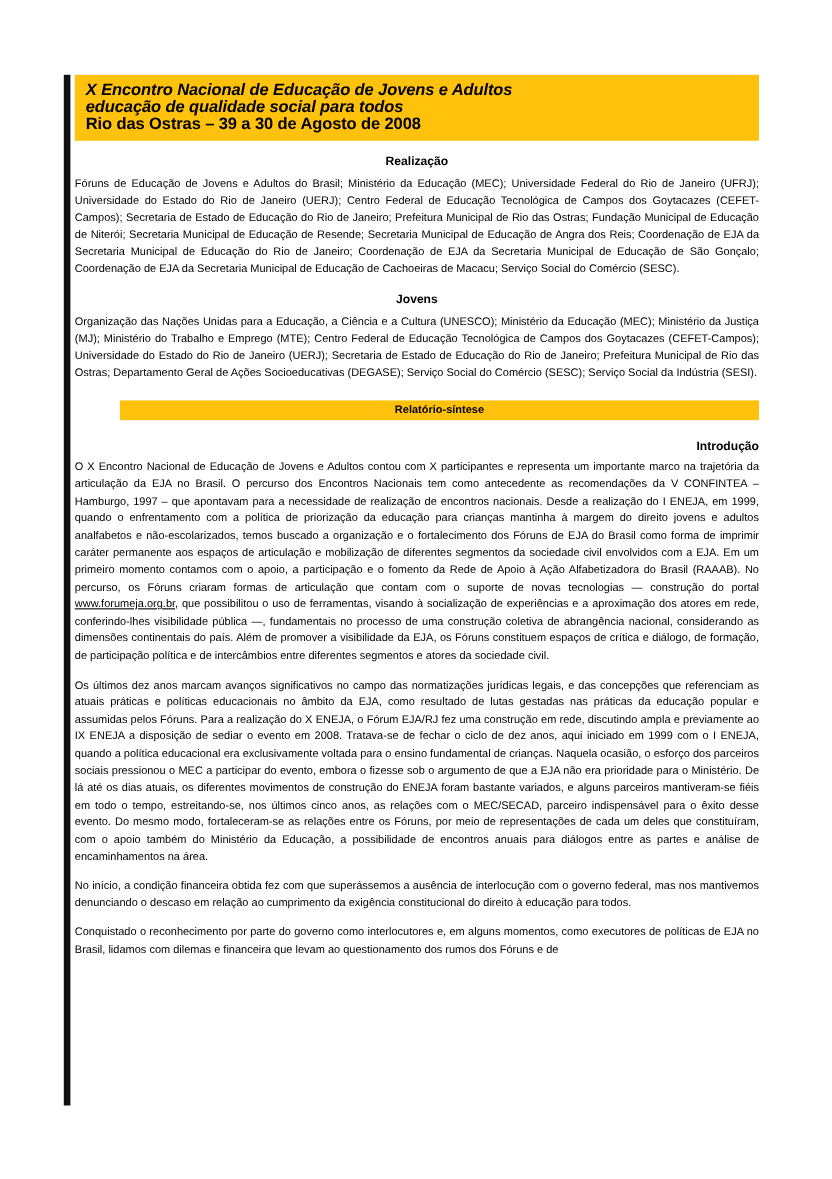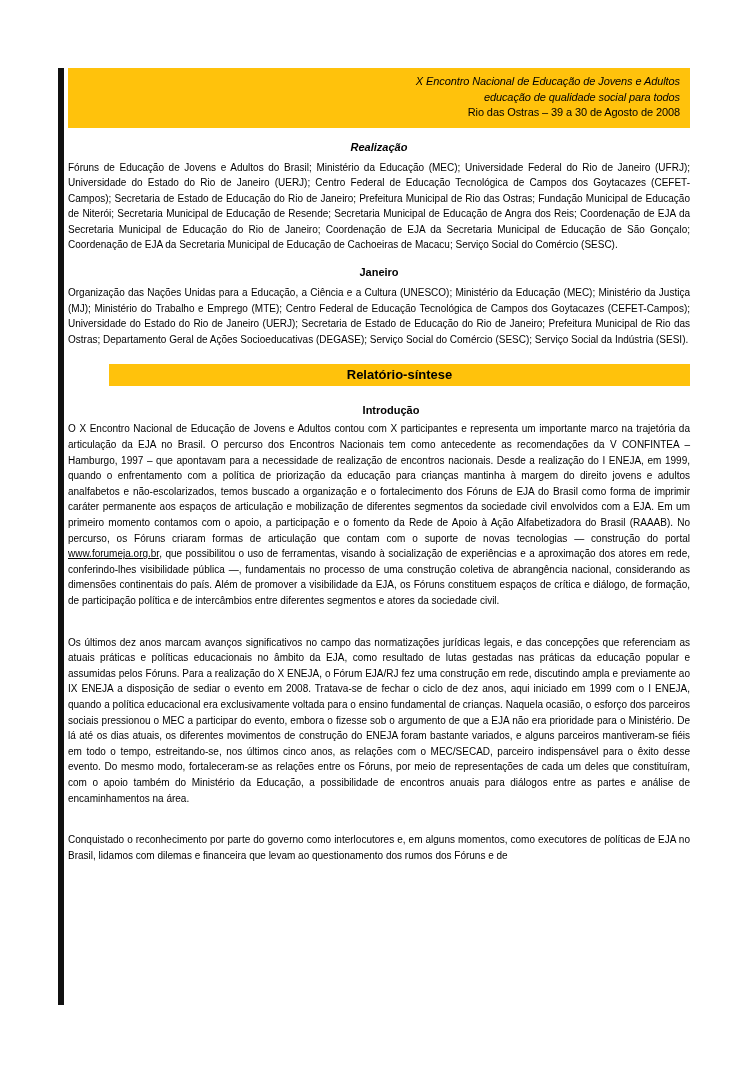--- a/index.html
+++ b/index.html
@@ -39,67 +39,67 @@
     position: absolute;
     left: 68px;
     top: 68px;
     width: 622px;
   }
 
   
   .title-block {
     background: #ffc20c;
     padding: 6px 10px 7px 10px;
-    text-align: right;
-    font-weight: normal;
-    font-size: 11px;
+    text-align: left;
+    font-weight: bold;
+    font-size: 15px;
     line-height: 15.5px;
     letter-spacing: -0.1px;
   }
   .title-block .italic { font-style: italic; }
 
   
   .sec-head {
     text-align: center;
     font-weight: bold;
     font-size: 11px;
     margin: 13px 0 7px 0;
   }
-  .sec-head.italic { font-style: italic; }
+  .sec-head.italic { }
 
   
   .body-par {
     text-align: justify;
     font-size: 10px;
     line-height: 15.6px;
     margin: 0 0 2px 0;
     hyphens: none;
   }
 
   
   .banner {
     background: #ffc20c;
     text-align: center;
     font-weight: bold;
-    font-size: 13px;
+    font-size: 10px;
     padding: 3px 0 4px 0;
     margin-top: 17px;
     margin-left: 41px;
   }
 
   
   .sub-head {
     font-weight: bold;
     font-size: 11px;
     margin: 18px 0 5px 0;
-    text-align: center;
+    text-align: right;
     padding-left: 24px;
   }
 
-  .par-gap { margin-top: 26px; }
+  .par-gap { margin-top: 11px; }
 
   a.inline-link {
     color: #000000;
     text-decoration: underline;
   }
 </style>
 </head>
 <body>
 
 <div id="page">
@@ -110,28 +110,29 @@
 
     <div class="title-block">
       <div class="italic">X Encontro Nacional de Educação de Jovens e Adultos</div>
       <div class="italic">educação de qualidade social para todos</div>
       <div>Rio das Ostras – 39 a 30 de Agosto de 2008</div>
     </div>
 
     <div class="sec-head italic">Realização</div>
     <p class="body-par">Fóruns de Educação de Jovens e Adultos do Brasil; Ministério da Educação (MEC); Universidade Federal do Rio de Janeiro (UFRJ); Universidade do Estado do Rio de Janeiro (UERJ); Centro Federal de Educação Tecnológica de Campos dos Goytacazes (CEFET-Campos); Secretaria de Estado de Educação do Rio de Janeiro; Prefeitura Municipal de Rio das Ostras; Fundação Municipal de Educação de Niterói; Secretaria Municipal de Educação de Resende; Secretaria Municipal de Educação de Angra dos Reis; Coordenação de EJA da Secretaria Municipal de Educação do Rio de Janeiro; Coordenação de EJA da Secretaria Municipal de Educação de São Gonçalo; Coordenação de EJA da Secretaria Municipal de Educação de Cachoeiras de Macacu; Serviço Social do Comércio (SESC).</p>
 
-    <div class="sec-head">Janeiro</div>
+    <div class="sec-head">Jovens</div>
     <p class="body-par">Organização das Nações Unidas para a Educação, a Ciência e a Cultura (UNESCO); Ministério da Educação (MEC); Ministério da Justiça (MJ); Ministério do Trabalho e Emprego (MTE); Centro Federal de Educação Tecnológica de Campos dos Goytacazes (CEFET-Campos); Universidade do Estado do Rio de Janeiro (UERJ); Secretaria de Estado de Educação do Rio de Janeiro; Prefeitura Municipal de Rio das Ostras; Departamento Geral de Ações Socioeducativas (DEGASE); Serviço Social do Comércio (SESC); Serviço Social da Indústria (SESI).</p>
 
     <div class="banner">Relatório-síntese</div>
 
     <div class="sub-head">Introdução</div>
 
     <p class="body-par"><span>O X Encontro Nacional de Educação de Jovens e Adultos contou com X participantes e representa um importante marco na trajetória da articulação da EJA no Brasil. O percurso dos Encontros Nacionais tem como antecedente as recomendações da V CONFINTEA – Hamburgo, 1997 – que apontavam para a necessidade de realização de encontros nacionais. Desde a realização do I ENEJA, em 1999, quando o enfrentamento com a política de priorização da educação para crianças mantinha à margem do direito jovens e adultos analfabetos e não-escolarizados, temos buscado a organização e o fortalecimento dos Fóruns de EJA do Brasil como forma de imprimir caráter permanente aos espaços de articulação e mobilização de diferentes segmentos da sociedade civil envolvidos com a EJA. Em um primeiro momento contamos com o apoio, a participação e o fomento da Rede de Apoio à Ação Alfabetizadora do Brasil (RAAAB). No percurso, os Fóruns criaram formas de articulação que contam com o suporte de novas tecnologias — construção do portal </span><a class="inline-link" href="#">www.forumeja.org.br</a><span>, que possibilitou o uso de ferramentas, visando à socialização de experiências e a aproximação dos atores em rede, conferindo-lhes visibilidade pública —, fundamentais no processo de uma construção coletiva de abrangência nacional, considerando as dimensões continentais do país. Além de promover a visibilidade da EJA, os Fóruns constituem espaços de crítica e diálogo, de formação, de participação política e de intercâmbios entre diferentes segmentos e atores da sociedade civil.</span></p>
 
     <p class="body-par par-gap">Os últimos dez anos marcam avanços significativos no campo das normatizações jurídicas legais, e das concepções que referenciam as atuais práticas e políticas educacionais no âmbito da EJA, como resultado de lutas gestadas nas práticas da educação popular e assumidas pelos Fóruns. Para a realização do X ENEJA, o Fórum EJA/RJ fez uma construção em rede, discutindo ampla e previamente ao IX ENEJA a disposição de sediar o evento em 2008. Tratava-se de fechar o ciclo de dez anos, aqui iniciado em 1999 com o I ENEJA, quando a política educacional era exclusivamente voltada para o ensino fundamental de crianças. Naquela ocasião, o esforço dos parceiros sociais pressionou o MEC a participar do evento, embora o fizesse sob o argumento de que a EJA não era prioridade para o Ministério. De lá até os dias atuais, os diferentes movimentos de construção do ENEJA foram bastante variados, e alguns parceiros mantiveram-se fiéis em todo o tempo, estreitando-se, nos últimos cinco anos, as relações com o MEC/SECAD, parceiro indispensável para o êxito desse evento. Do mesmo modo, fortaleceram-se as relações entre os Fóruns, por meio de representações de cada um deles que constituíram, com o apoio também do Ministério da Educação, a possibilidade de encontros anuais para diálogos entre as partes e análise de encaminhamentos na área.</p>
 
+    <p class="body-par par-gap">No início, a condição financeira obtida fez com que superássemos a ausência de interlocução com o governo federal, mas nos mantivemos denunciando o descaso em relação ao cumprimento da exigência constitucional do direito à educação para todos.</p>
 
     <p class="body-par par-gap">Conquistado o reconhecimento por parte do governo como interlocutores e, em alguns momentos, como executores de políticas de EJA no Brasil, lidamos com dilemas e financeira que levam ao questionamento dos rumos dos Fóruns e de</p>
 
   </div>
 </div>
 
 </body></html>

